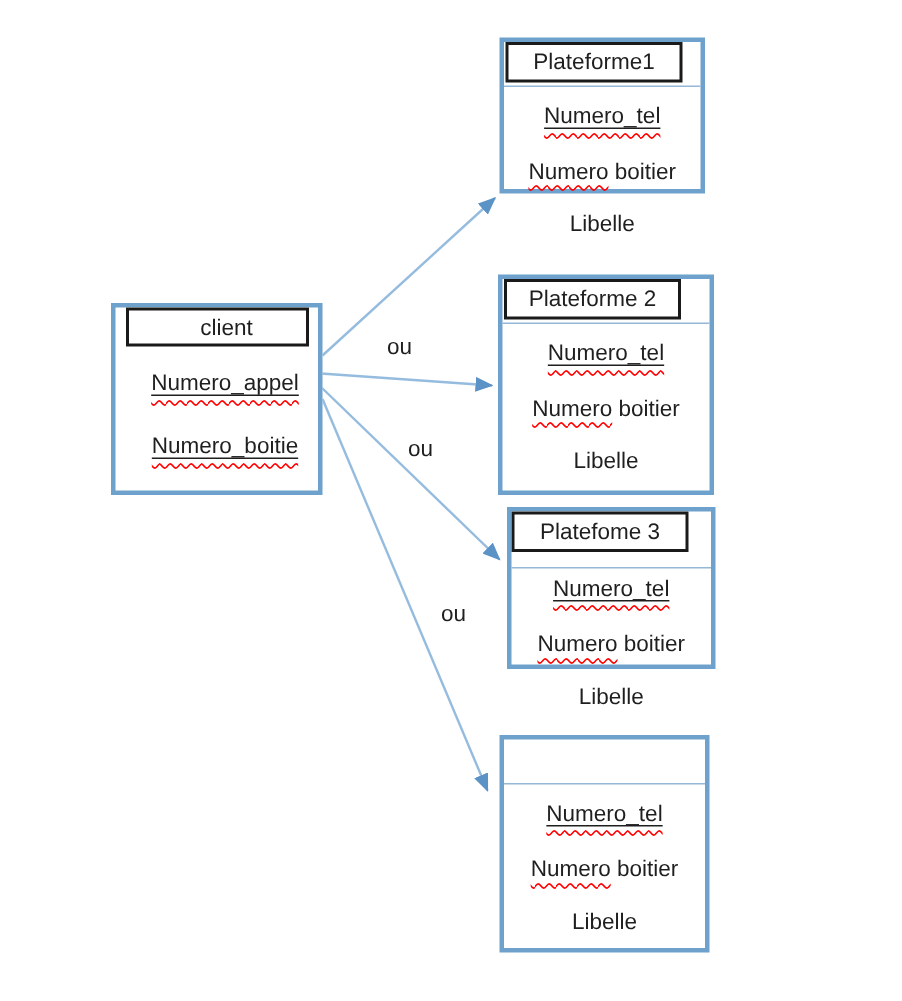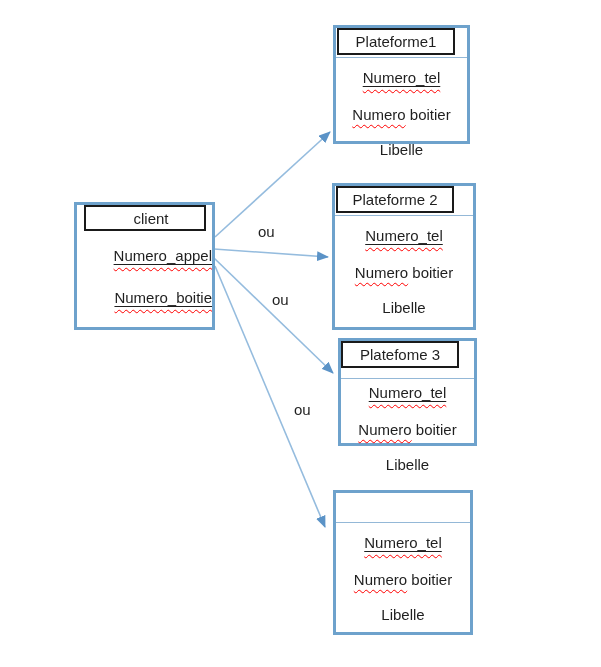--- a/index.html
+++ b/index.html
@@ -18,40 +18,40 @@
     display:flex; align-items:center; justify-content:center;
     font-size:15px; white-space:nowrap;
   }
   .hdr.left { justify-content:center; padding-left:12px; }
   .sep { position:absolute; left:0; right:0; height:0;
          border-top:1px solid var(--separator,#94b8d7); }
   .frow {
     position:absolute; left:0; right:0; height:20px; line-height:20px;
     text-align:center; font-size:15px; white-space:nowrap;
   }
-  .frow.left { text-align:right; padding-left:11px; }
+  .frow.left { text-align:center; padding-left:11px; }
   
   .ul { text-decoration:underline solid var(--text,#1f1f1f);
         text-decoration-thickness:1px; text-underline-offset:3px;
         text-decoration-skip-ink:none; }
   
   .wavy { text-decoration:underline wavy var(--squiggle,#ff0000);
           text-decoration-thickness:1px; text-underline-offset:6px;
           text-decoration-skip-ink:none; }
   .wavy-only { text-decoration:underline wavy var(--squiggle,#ff0000);
                text-decoration-thickness:1px; text-underline-offset:4px;
                text-decoration-skip-ink:none; }
   .rest { white-space:pre; }
   .oulabel { position:absolute; font-size:15px; color:var(--text,#1f1f1f); }
 
   #client { left:74px;  top:202px; width:141px; height:128px; }
   #client .hdr { left:7px; top:0; width:122px; height:26px; }
   #client .c1 { top:41px; } #client .c2 { top:83px; }
 
-  #p1 { left:333px; top:25px;  width:137px; height:119px; }
+  #p1 { left:333px; top:25px;  width:137px; height:104px; }
   #p2 { left:332px; top:183px; width:144px; height:147px; }
   #p3 { left:338px; top:338px; width:139px; height:108px; }
   #p4 { left:333px; top:490px; width:140px; height:145px; }
   .pbox .hdr.ph { left:1px; top:0; width:118px; height:27px; }
   #p3 .hdr.ph { left:0; }
   .pbox .sep { top:29px; }
   #p3 .sep { top:37px; }
   .pbox .r1 { top:40px; } .pbox .r2 { top:77px; } .pbox .r3 { top:112px; }
   #p3 .r1 { top:42px; } #p3 .r2 { top:79px; } #p3 .r3 { top:114px; }
 

